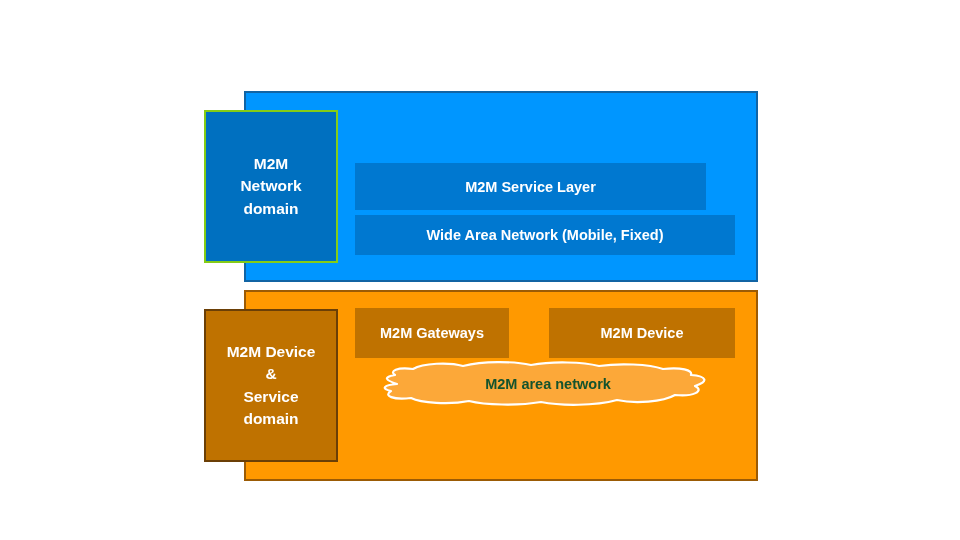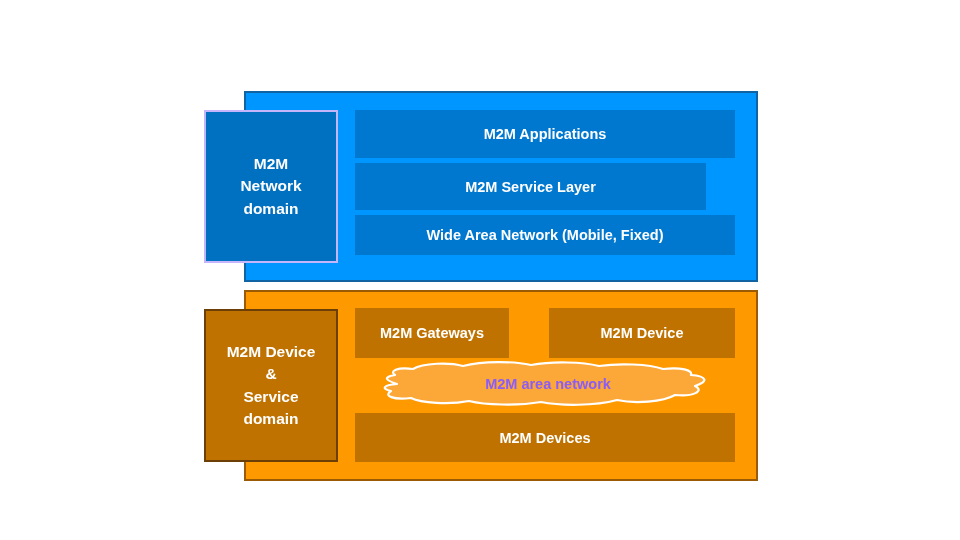--- a/index.html
+++ b/index.html
@@ -70,21 +70,21 @@
     line-height: 1.45;
     text-align: center;
     z-index: 5;
   }
   #network-domain-label {
     left: 204px;
     top: 110px;
     width: 134px;
     height: 153px;
     background: #0070C0;
-    border: 2px solid #c4b5fd;
+    border: 2px solid #84cc16;
   }
   #device-domain-label {
     left: 204px;
     top: 309px;
     width: 134px;
     height: 153px;
     background: #BF7200;
     border: 2px solid #6B3F06;
   }
   .domain-label .line { display: block; }
@@ -129,39 +129,36 @@
   }
   #cloud-label {
     position: absolute;
     left: 0;
     top: 0;
     width: 364px;
     height: 48px;
     display: flex;
     align-items: center;
     justify-content: center;
-    color: #8b5cf6;
+    color: #14532d;
     font-size: 14.5px;
     font-weight: bold;
     text-align: center;
     padding-left: 6px;
     box-sizing: border-box;
   }
 </style>
 </head>
 <body>
 
 <div id="slide">
 
 
   <div class="panel" id="network-panel"></div>
 
-  <div class="row blue-row" id="row-applications">
-    <span>M2M Applications</span>
-  </div>
 
   <div class="row blue-row" id="row-service-layer">
     <span>M2M Service Layer</span>
   </div>
 
   <div class="row blue-row" id="row-wan">
     <span>Wide Area Network (Mobile, Fixed)</span>
   </div>
 
   <div class="domain-label" id="network-domain-label">
@@ -195,23 +192,20 @@
                C 300 42, 272 44, 254 40
                C 232 46, 198 46, 178 42
                C 154 46, 122 45, 106 41
                C 86 45, 58 43, 48 38
                C 30 40, 20 36, 28 31
                C 18 29, 20 25, 34 24 Z" fill="#FCA839" stroke="#FFFFFF" stroke-width="2.2" stroke-linejoin="round"></path>
     </svg>
     <div id="cloud-label">M2M area network</div>
   </div>
 
-  <div class="row orange-row" id="row-devices">
-    <span>M2M Devices</span>
-  </div>
 
   <div class="domain-label" id="device-domain-label">
     <span class="line">M2M Device</span>
     <span class="line">&amp;</span>
     <span class="line">Service</span>
     <span class="line">domain</span>
   </div>
 
 </div>
 

